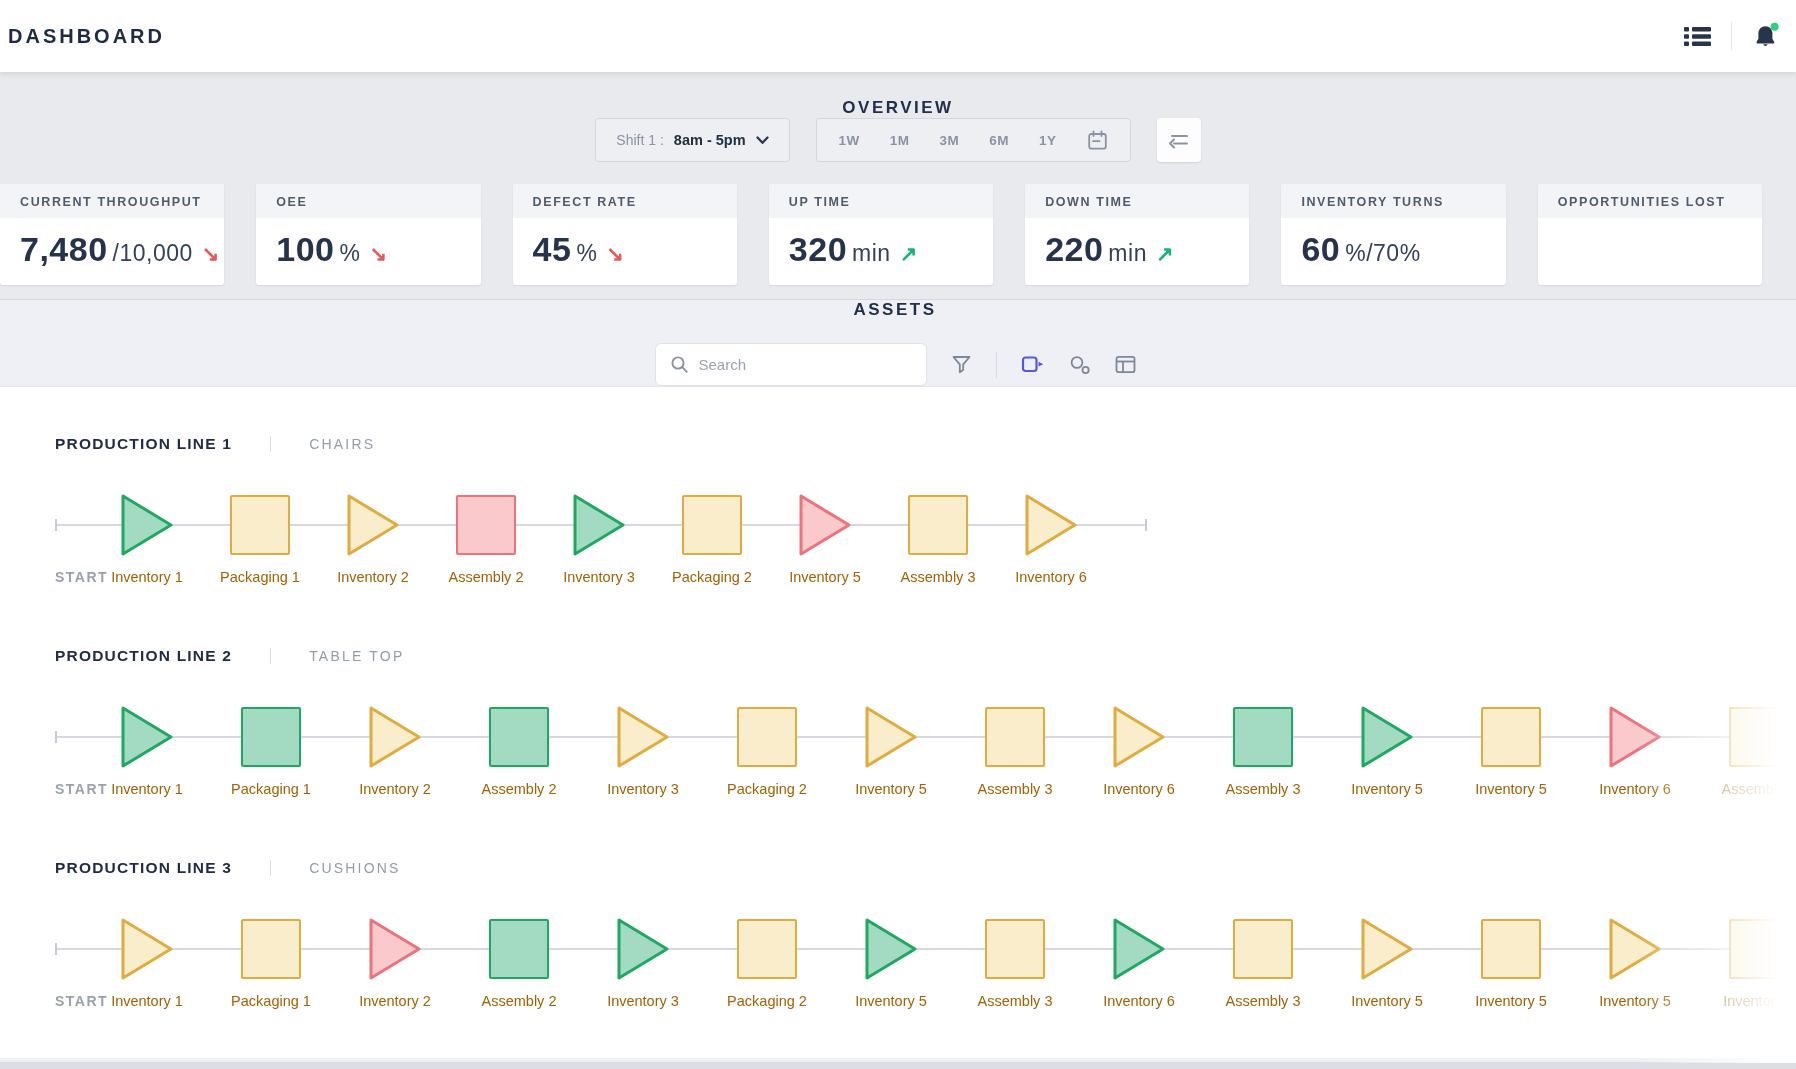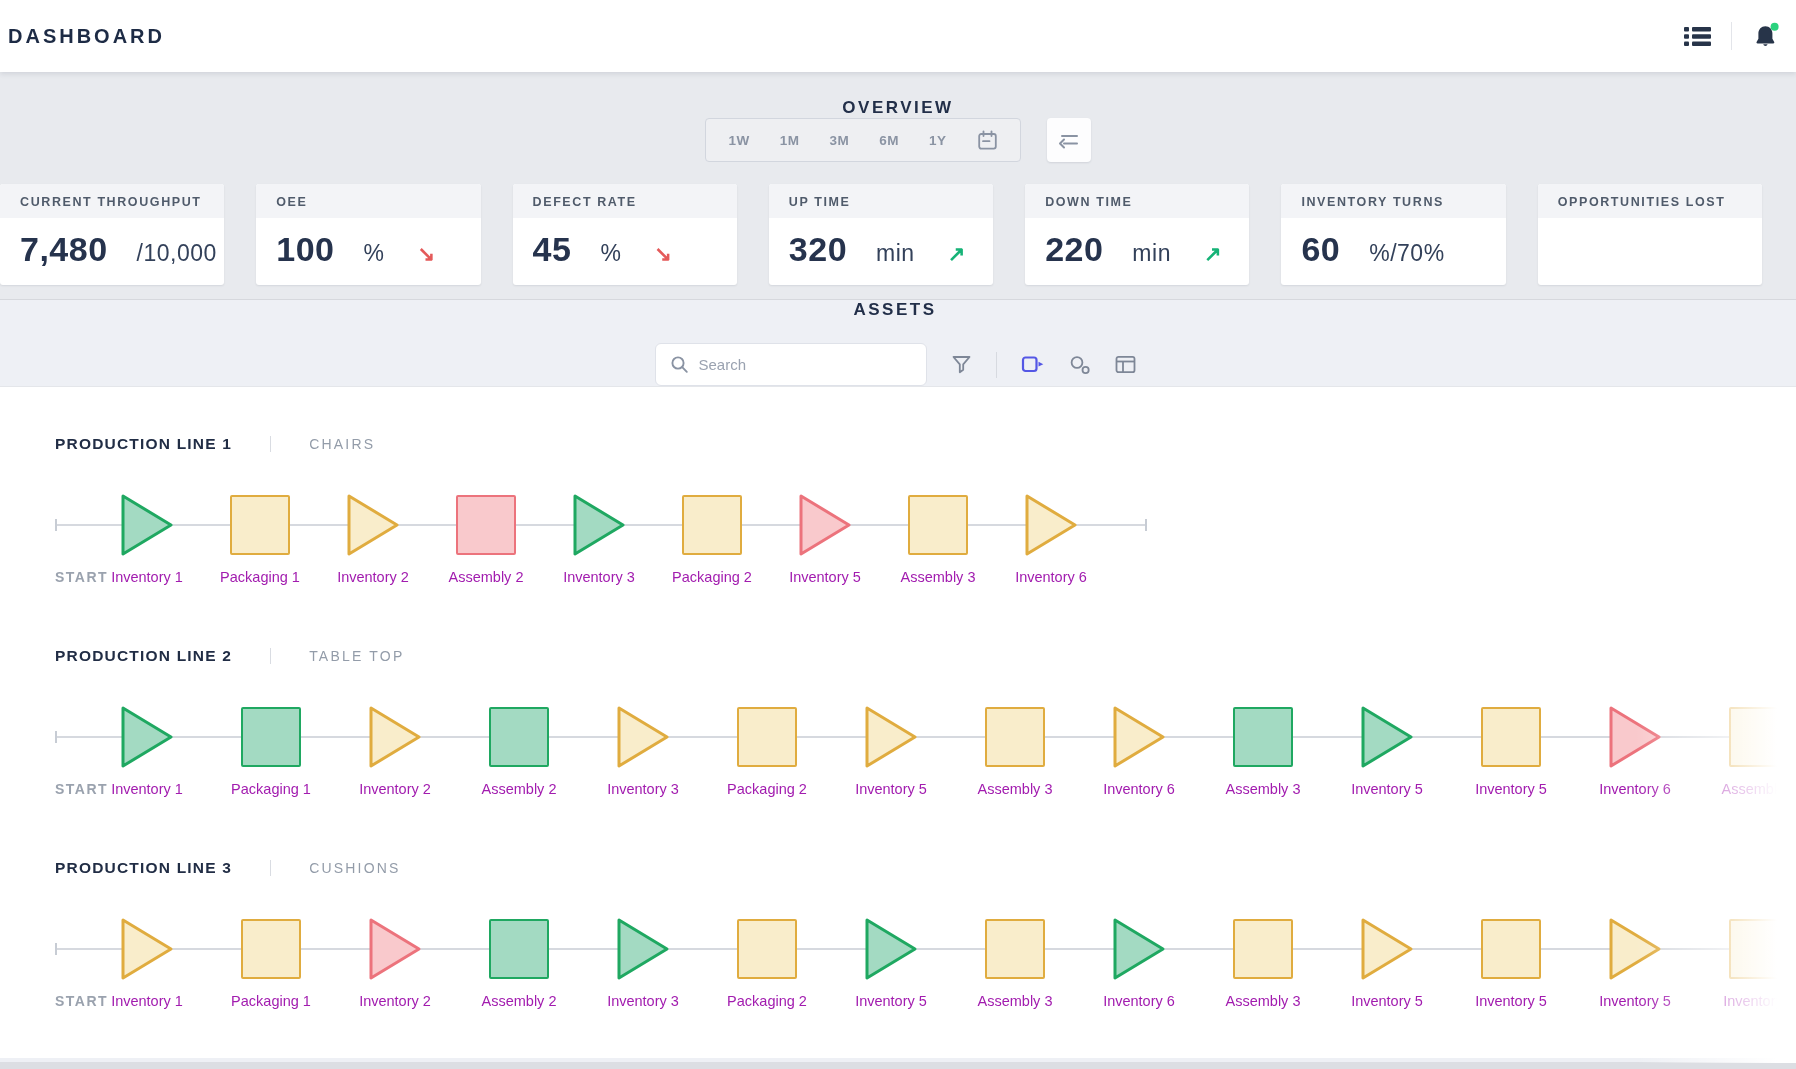--- a/index.html
+++ b/index.html
@@ -39,21 +39,21 @@
     box-shadow:0 1px 2px rgba(40,50,70,.12); display:flex; align-items:center; justify-content:center; cursor:pointer;
   }
   
   .kpi-cards { display:flex; gap:32px; padding:0 34px 0 0; }
   .kpi-card {
     flex:1; background:#ffffff; border-radius:3px; overflow:hidden;
     box-shadow:0 1px 2px rgba(40,50,70,.10);
   }
   .kpi-head { background:#f3f4f7; padding:11px 20px 9px 20px; }
   .kpi-label { font-size:12.5px; font-weight:bold; letter-spacing:1.6px; color:#505b6b; white-space:nowrap; }
-  .kpi-body { padding:12px 20px 16px 20px; display:flex; align-items:baseline;gap:24px; }
+  .kpi-body { padding:12px 20px 16px 20px; display:flex; align-items:baseline; }
   .kpi-value { font-size:34px; font-weight:bold; color:#26334d; letter-spacing:.5px; }
   .kpi-suffix { font-size:23px; font-weight:400; color:#33415a; margin-left:5px; letter-spacing:.5px; }
   .kpi-trend { font-size:21px; font-weight:bold; margin-left:9px; line-height:1; }
   .kpi-trend.down { color:#e45a5a; }
   .kpi-trend.up { color:#16b377; }
   
   .assets-band { background:#eef0f5; height:86px; display:flex; align-items:center; justify-content:space-between; padding:0 14px 0 8px;flex-direction:column; }
   .assets-toolbar { display:flex; align-items:center; gap:24px; }
   .search-box {
     display:flex; align-items:center; gap:10px; width:272px; height:43px;
@@ -69,21 +69,21 @@
   .row-title { font-size:15.5px; font-weight:bold; letter-spacing:1.2px; color:#212d45; }
   .row-head-divider { width:1px; height:16px; background:#d9dce2; margin:0 30px; }
   .row-subtitle { font-size:14px; font-weight:normal; letter-spacing:2.2px; color:#939ca9; }
   .track { position:absolute; top:34px; left:0; right:0; height:170px; }
   .track-line { position:absolute; top:55px; height:2px; background:#d6d9df; left:55px; }
   .track-tick { position:absolute; top:50px; width:2px; height:12px; background:#c7ccd4; }
   .start-label { position:absolute; left:55px; top:100px; font-size:14px; font-weight:bold; letter-spacing:1.5px; color:#9aa2ae; }
   .node { position:absolute; width:124px; top:0; display:flex; flex-direction:column; align-items:center; }
   .node-shape-square { width:60px; height:60px; border-width:2.5px; border-style:solid; border-radius:2px; margin-top:26px; }
   .node-shape-tri { margin-top:22px; }
-  .node-label { margin-top:12px; font-size:14.5px; color:#a21caf; white-space:nowrap; }
+  .node-label { margin-top:12px; font-size:14.5px; color:#a16207; white-space:nowrap; }
   .node .node-label { margin-top:0; position:absolute; top:100px; }
   .track-fade {
     position:absolute; right:0; top:-6px; bottom:0; width:160px; z-index:5; pointer-events:none;
     background:linear-gradient(90deg, rgba(255,255,255,0), #ffffff 88%);
   }
   .bottom-strip { position:absolute; left:0; right:0; bottom:0; height:7px; background:#dcdee3; }
 </style>
 </head>
 <body>
 
@@ -112,20 +112,27 @@
           <circle cx="22.6" cy="4.8" r="4" fill="#2bd27e"></circle>
         </svg>
       </button>
     </div>
   </div>
 
   <div class="overview-band">
     <div class="overview-head">
       <div class="section-label">OVERVIEW</div>
       <div class="overview-controls">
+        <div class="shift-select">
+          <span class="shift-label">Shift 1 :</span>
+          <span class="shift-value">8am - 5pm</span>
+          <svg width="13" height="9" viewBox="0 0 13 9">
+            <path d="M1.5 1.5 L6.5 6.8 L11.5 1.5" fill="none" stroke="#2a3850" stroke-width="2.3" stroke-linecap="round" stroke-linejoin="round"></path>
+          </svg>
+        </div>
         <div class="range-group">
 
           <button class="range-btn">1W</button>
             <button class="range-btn">1M</button>
             <button class="range-btn">3M</button>
             <button class="range-btn">6M</button>
             <button class="range-btn">1Y</button>
             <button class="icon-btn">
             <svg width="21" height="21" viewBox="0 0 21 21">
               <rect x="2.2" y="4" width="16.6" height="14.6" rx="2" fill="none" stroke="#8a93a3" stroke-width="1.8"></rect>

